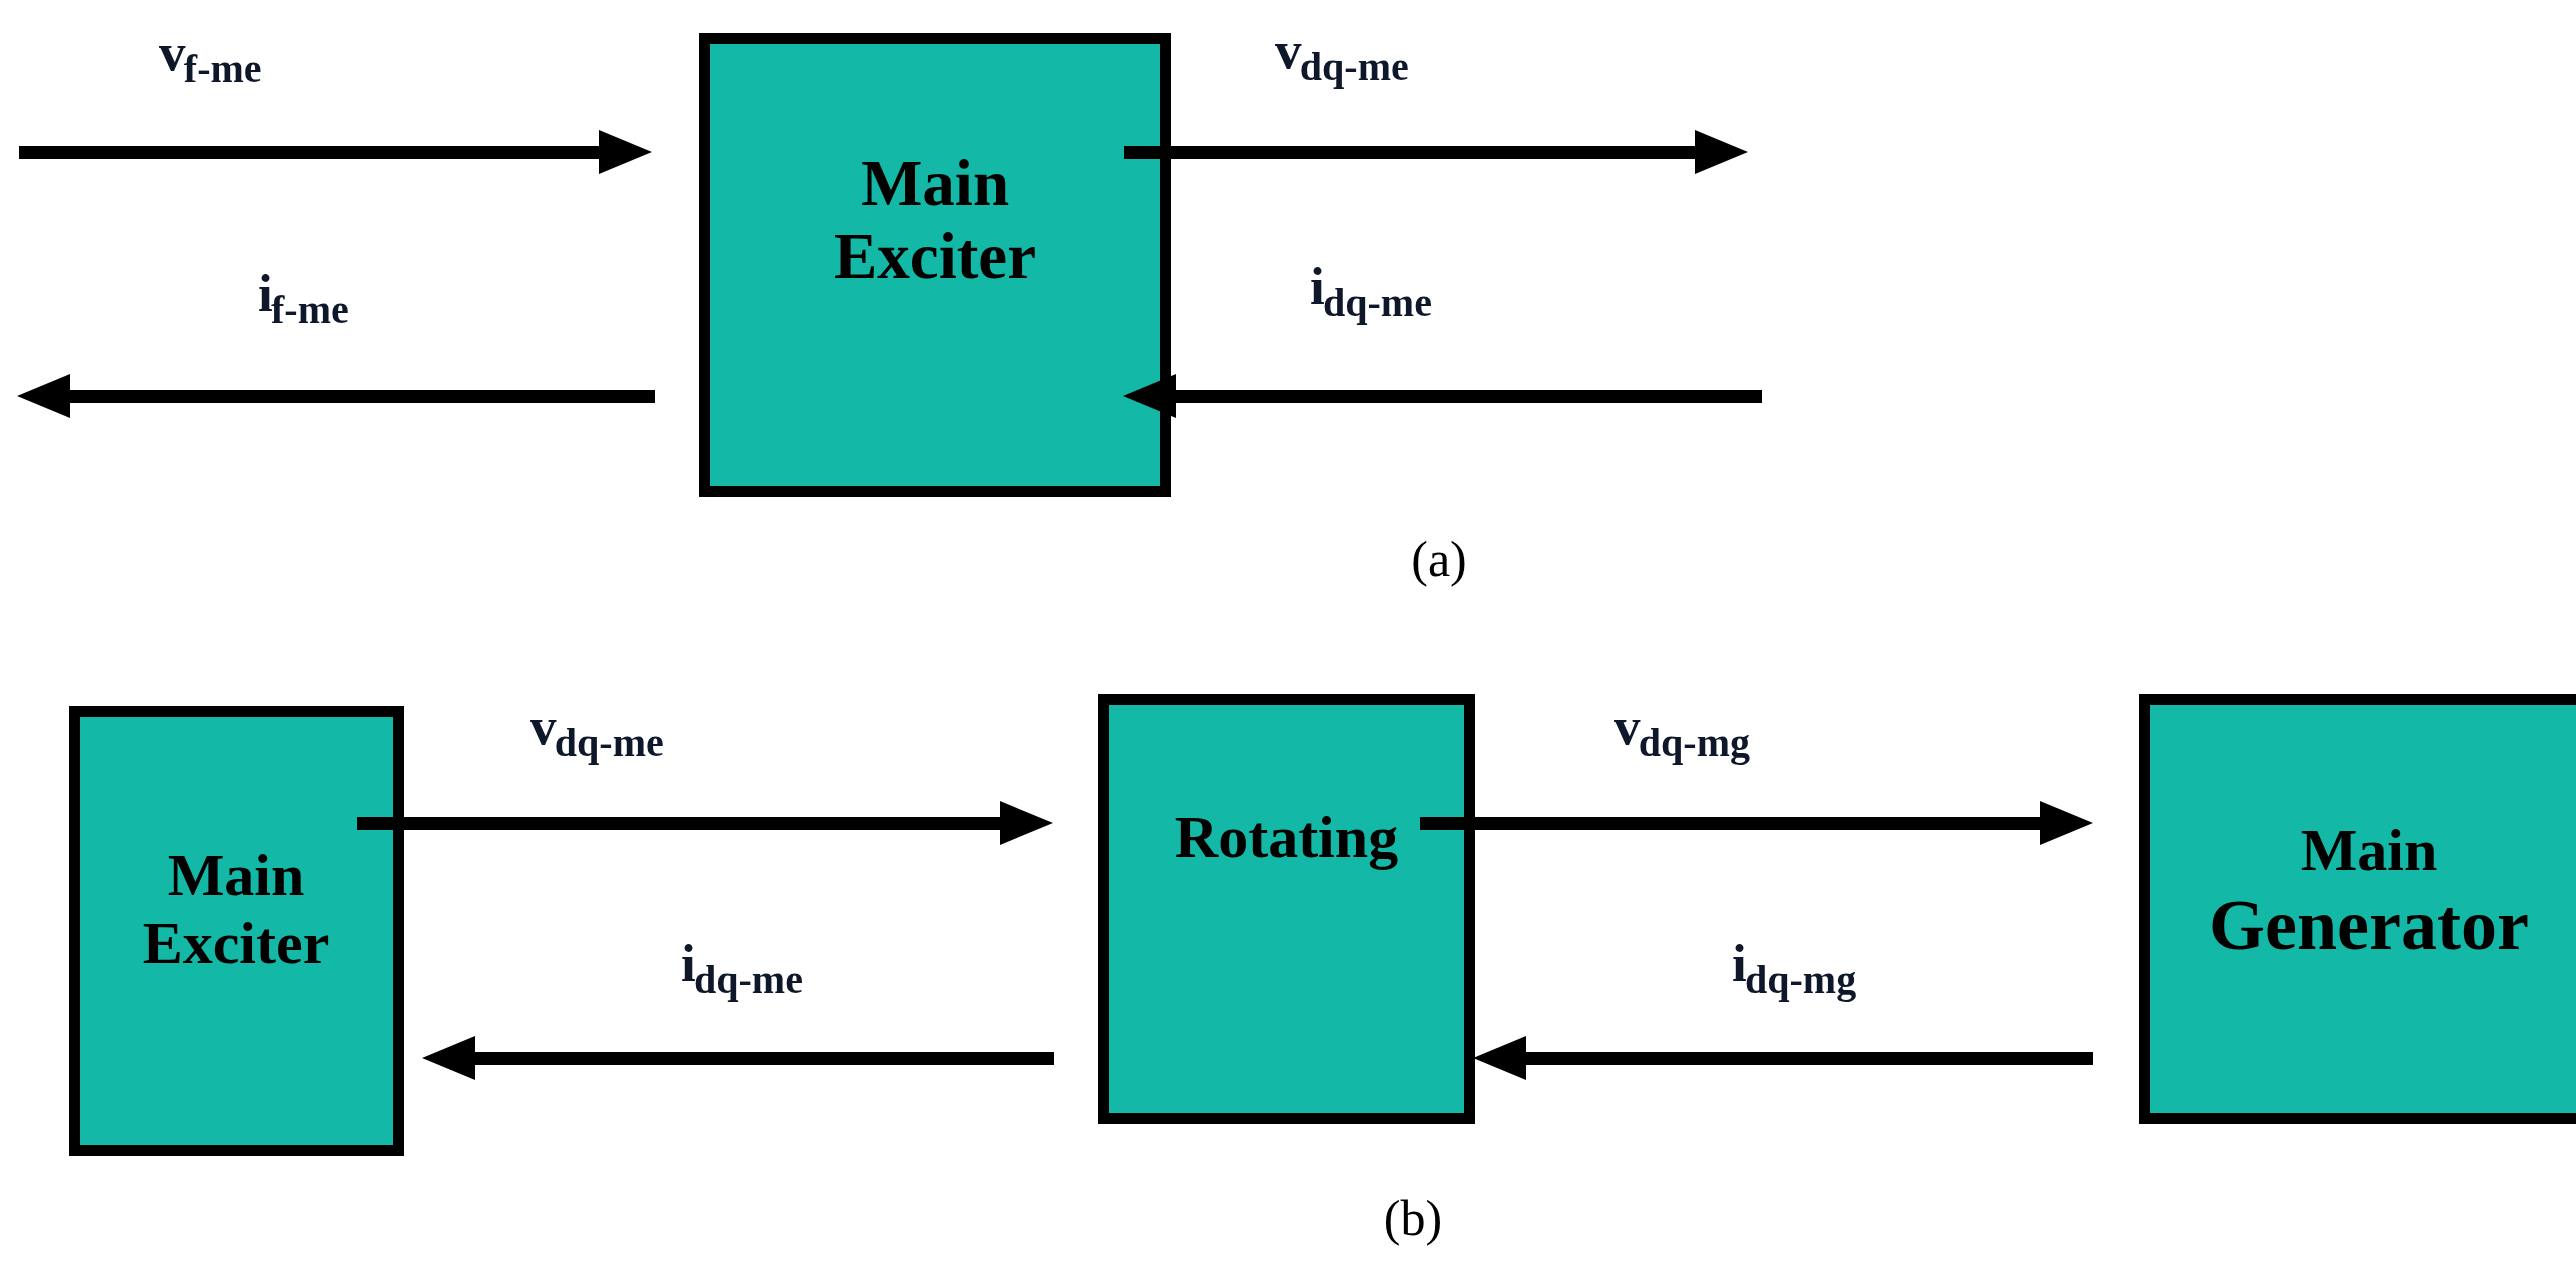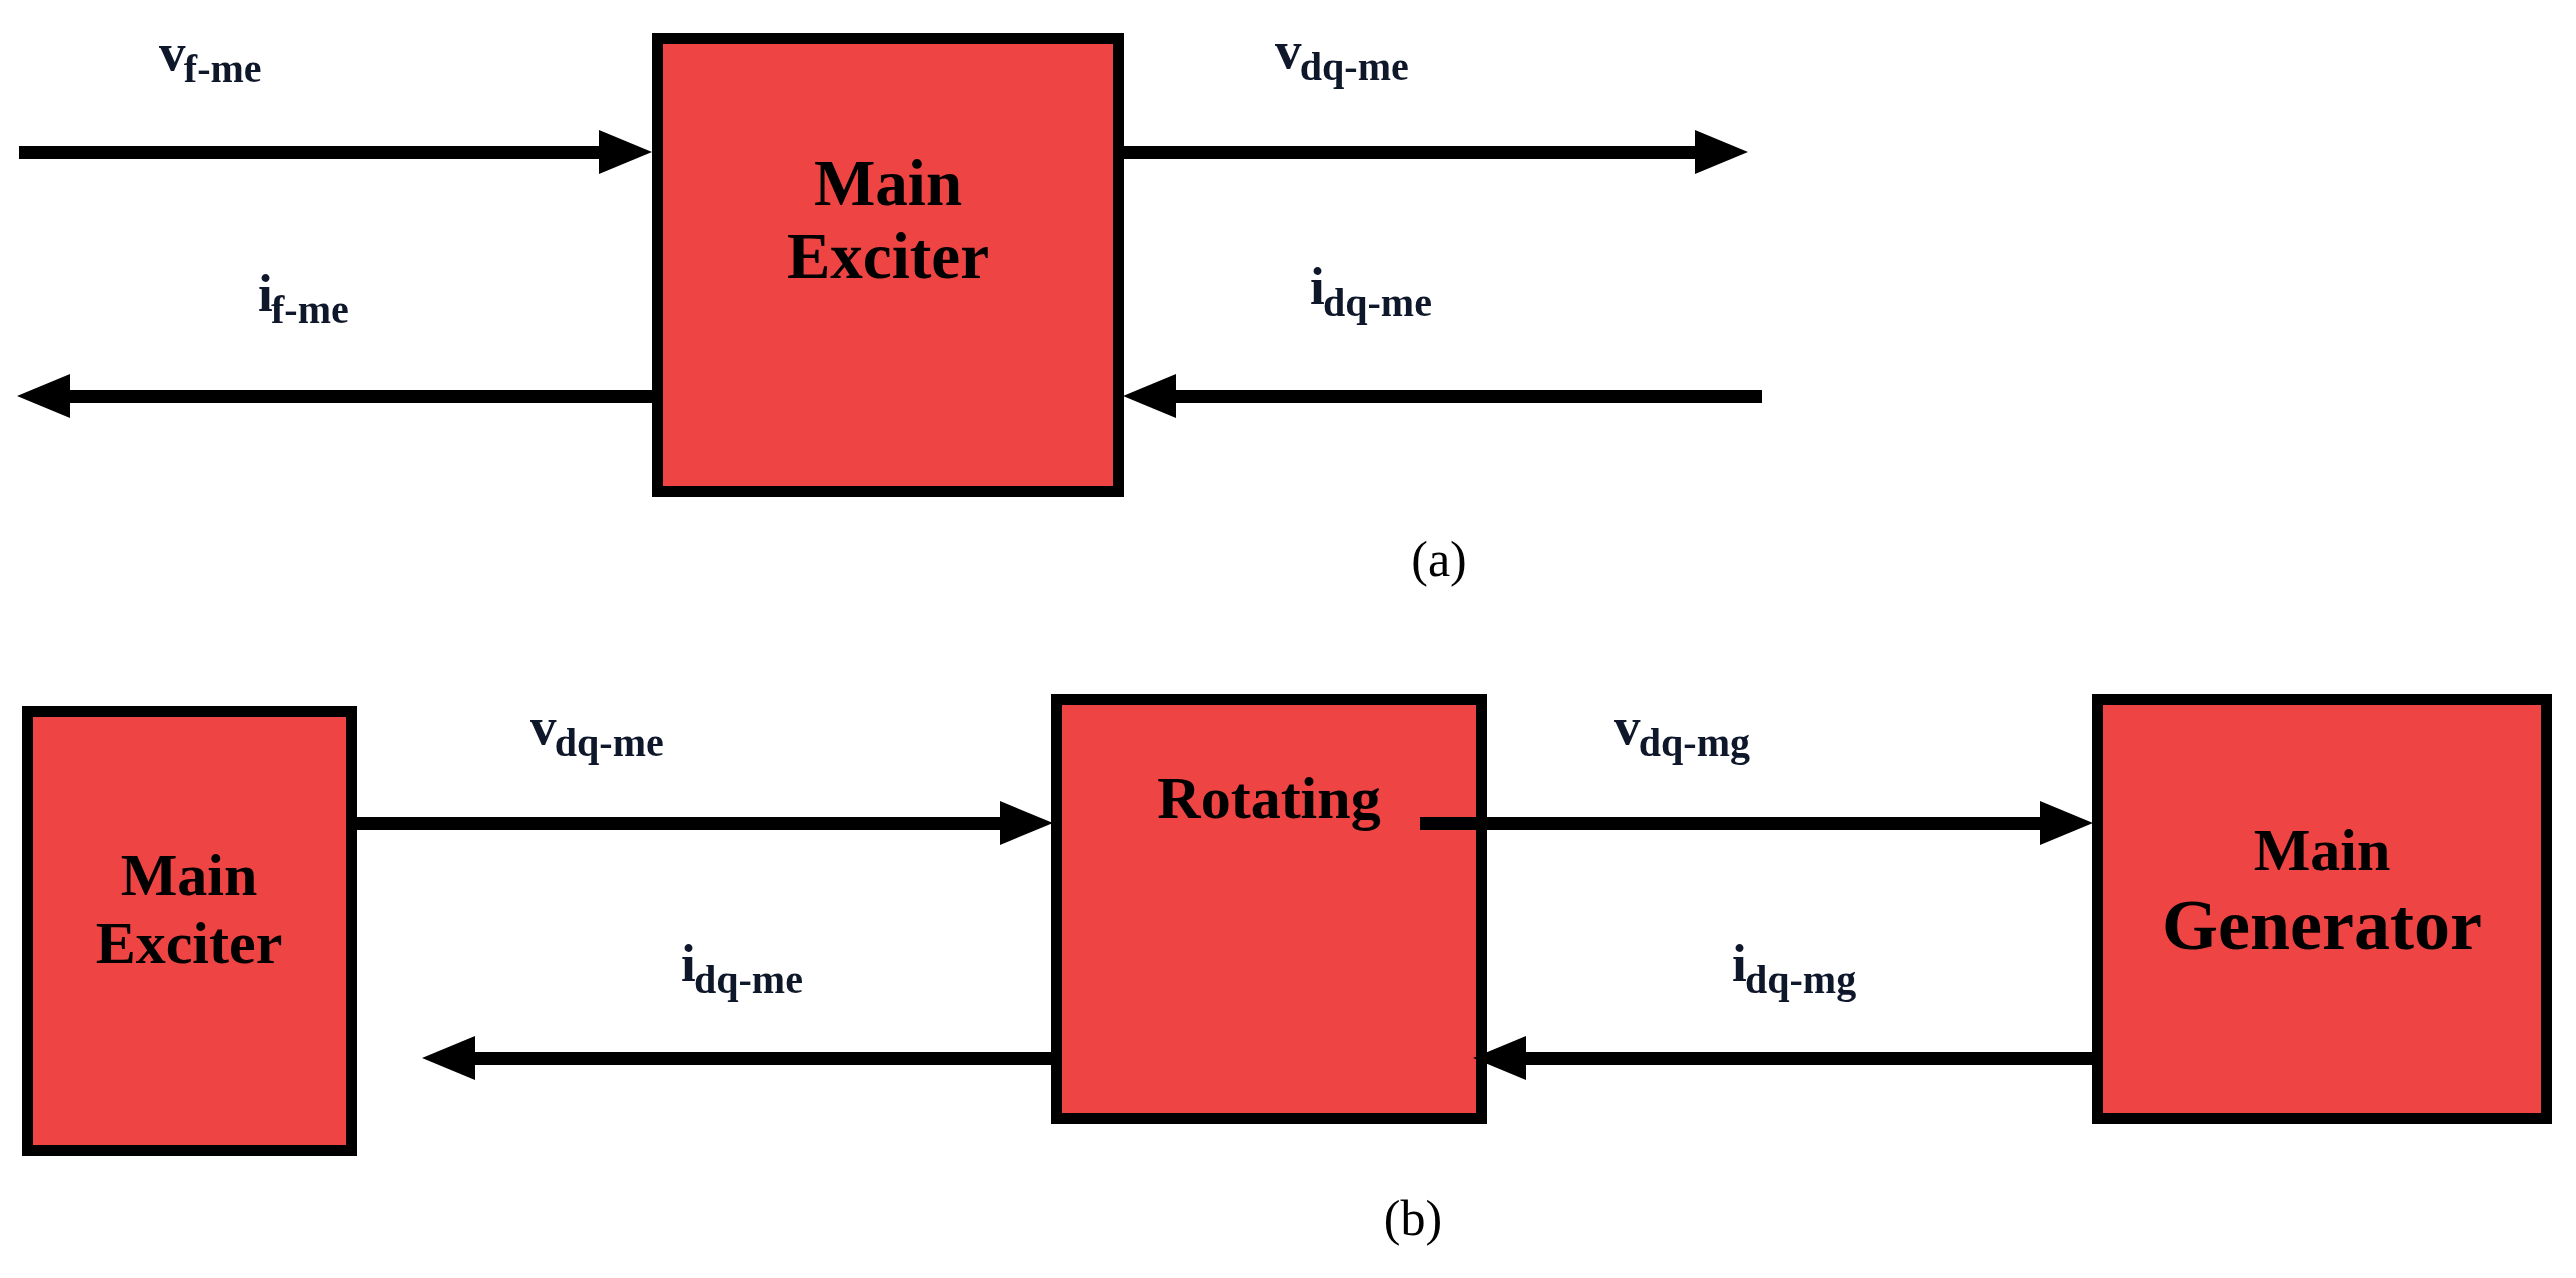--- a/index.html
+++ b/index.html
@@ -15,26 +15,27 @@
     width: 2576px;
     height: 1279px;
     background: #ffffff;
     overflow: hidden;
   }
   
   .block {
     position: absolute;
     box-sizing: border-box;
     border: 11.2px solid #000000;
-    background: #ef4444;
+    background: #14b8a6;
     display: flex;
     flex-direction: column;
     align-items: center;
     justify-content: flex-start;
     text-align: center;
+    margin-left: 47px;
   }
   .block-label {
     font-weight: bold;
     color: #000000;
     line-height: 1.13;
     white-space: nowrap;
   }
   
   .arrow {
     position: absolute;
@@ -149,21 +150,21 @@
   </div>
 
   <div class="arrow" style="left:422px; top:1052px; width:632px;">
     <div class="shaft" style="left:50px; width:582px;"></div>
     <div class="head-left" style="left:0px;"></div>
   </div>
   <div class="sig" style="left:681px; top:937px;">
     <span class="base">i</span><span class="sub">dq-me</span>
   </div>
 
-  <div class="block" style="left:1051px; top:694px; width:436px; height:430px; padding-top:60px;">
+  <div class="block" style="left:1051px; top:694px; width:377px; height:430px; padding-top:99px;">
     <div class="block-label" style="font-size:60px;">Rotating</div>
   </div>
 
   <div class="arrow" style="left:1420px; top:817px; width:674px;">
     <div class="shaft" style="width:625px;"></div>
     <div class="head-right" style="left:620px;"></div>
   </div>
   <div class="sig" style="left:1614px; top:700px;">
     <span class="base">v</span><span class="sub">dq-mg</span>
   </div>

